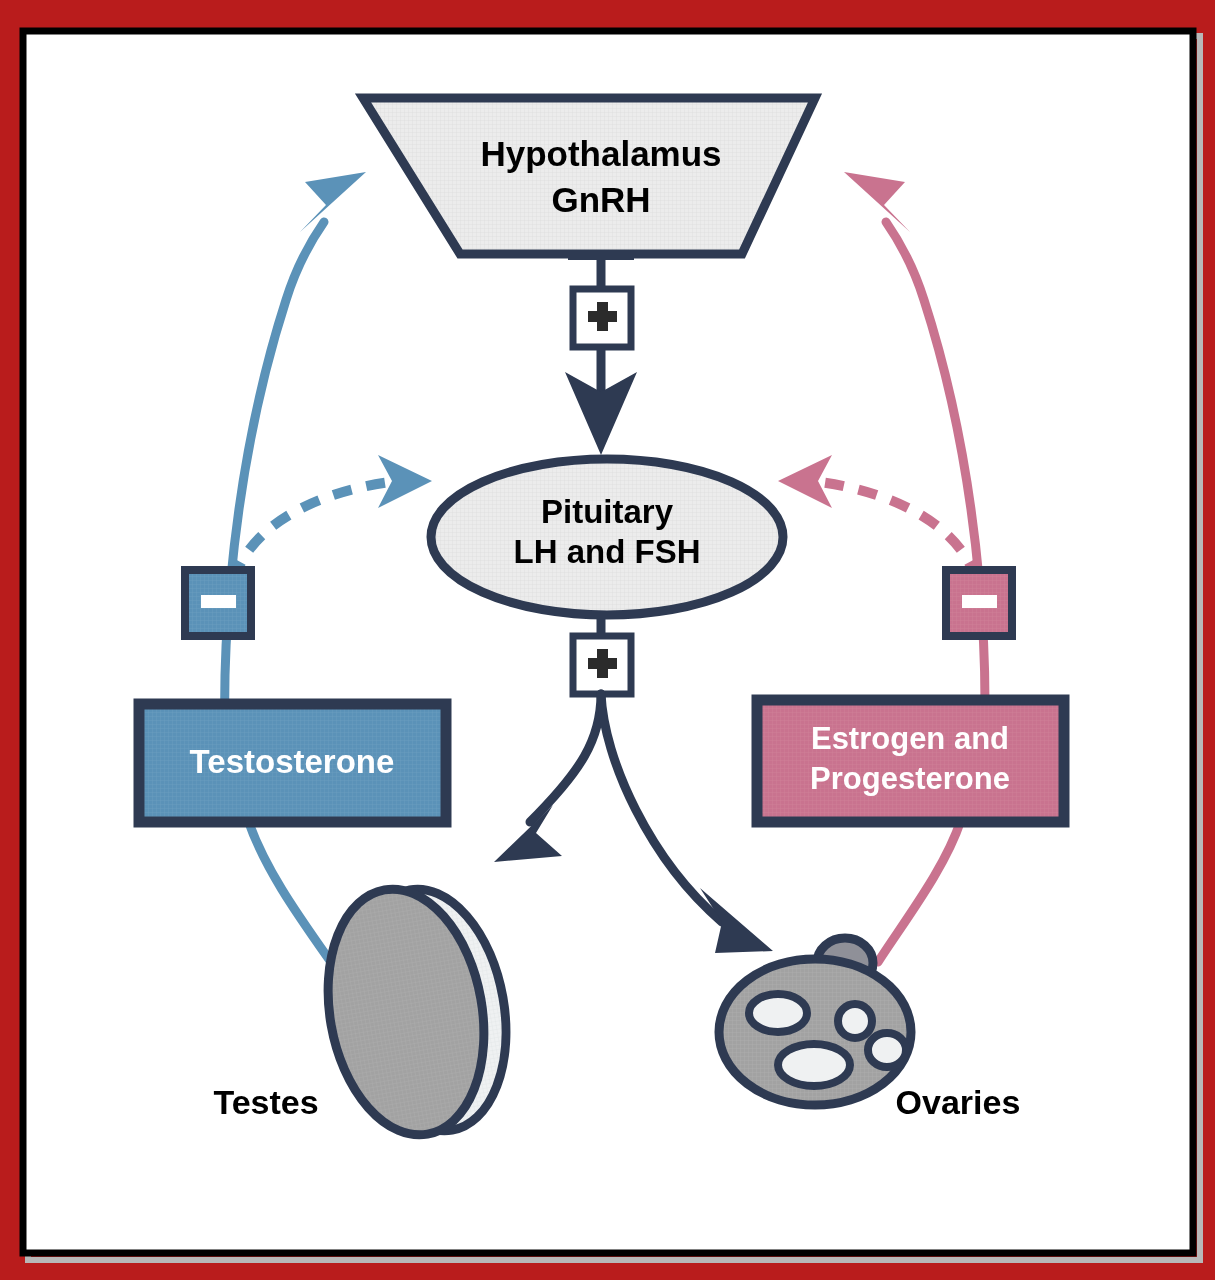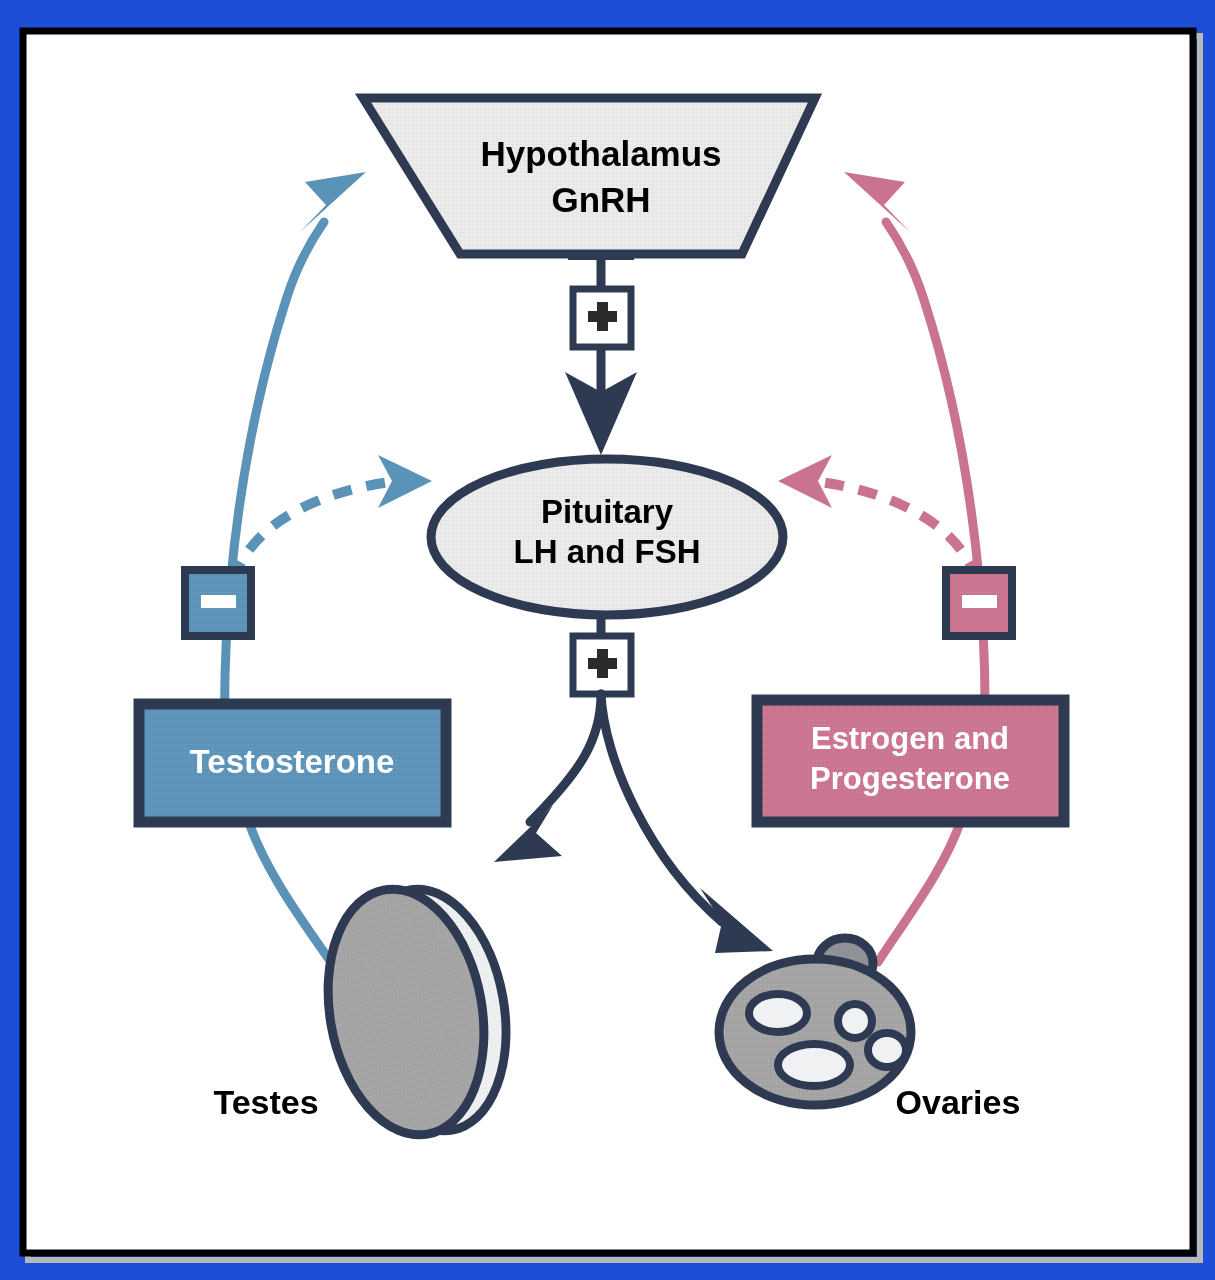--- a/index.html
+++ b/index.html
@@ -11,21 +11,21 @@
   body {
     width: 1215px;
     height: 1280px;
     font-family: "Liberation Sans", sans-serif;
     overflow: hidden;
   }
   #stage {
     position: relative;
     width: 1215px;
     height: 1280px;
-    background: #1d4ed8;
+    background: #b91c1c;
   }
   #diagram-svg {
     position: absolute;
     left: 0;
     top: 0;
     width: 1215px;
     height: 1280px;
   }
   .node-text {
     font-family: "Liberation Sans", sans-serif;

